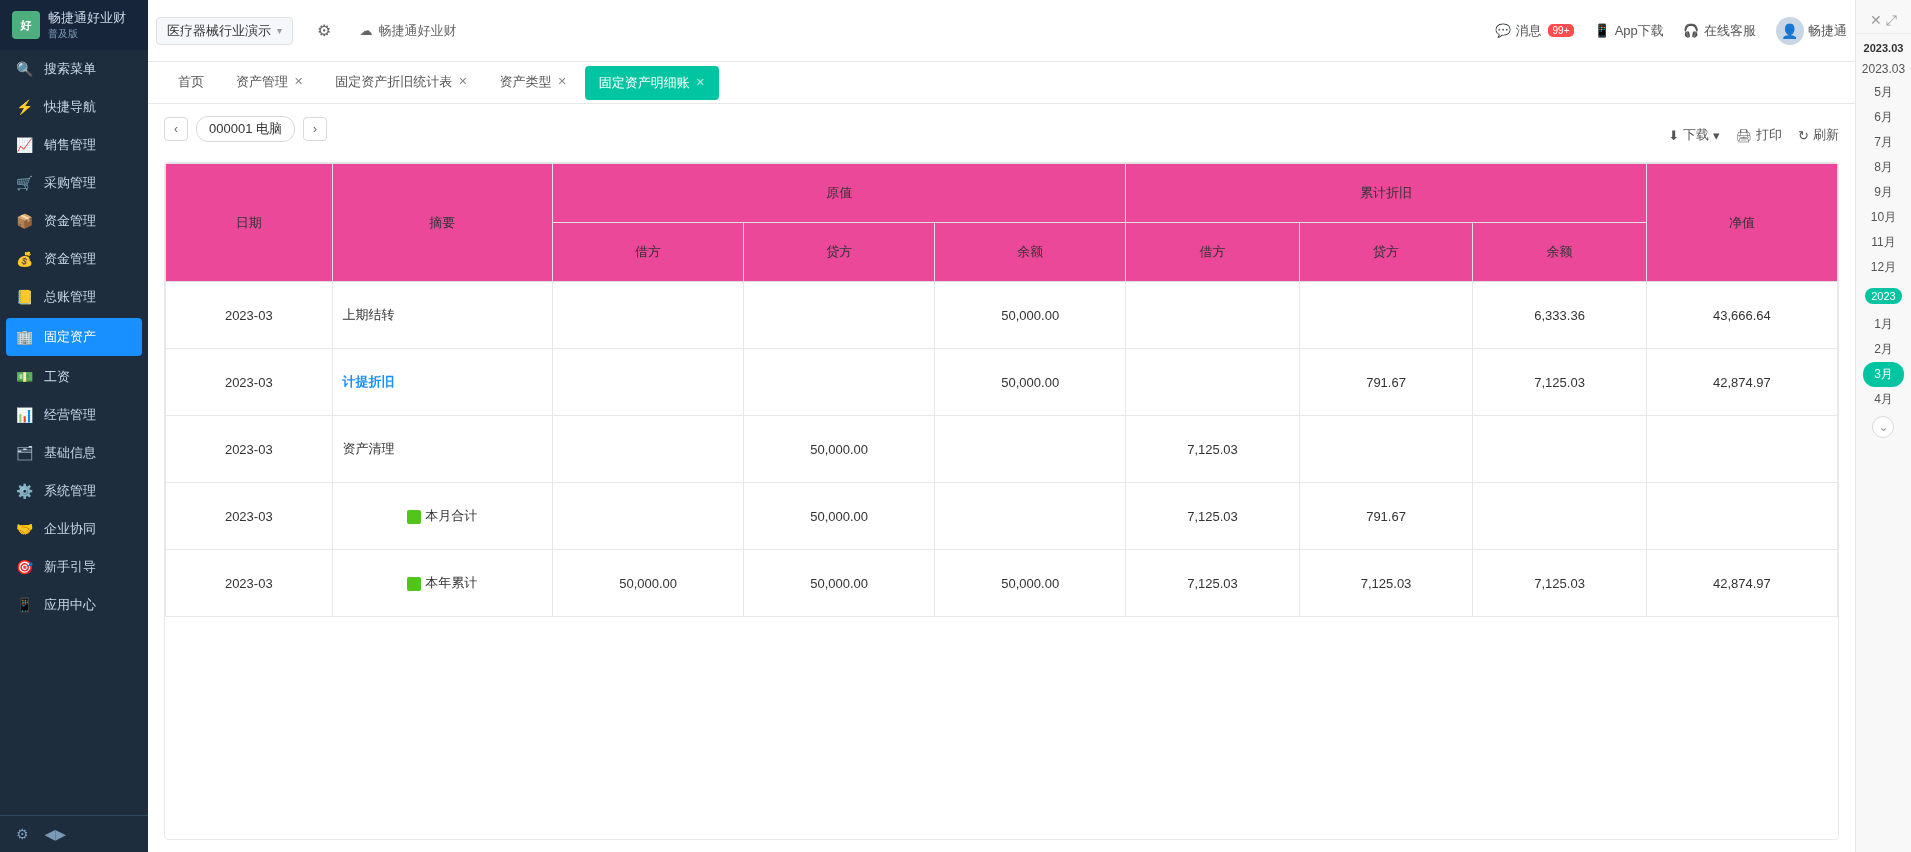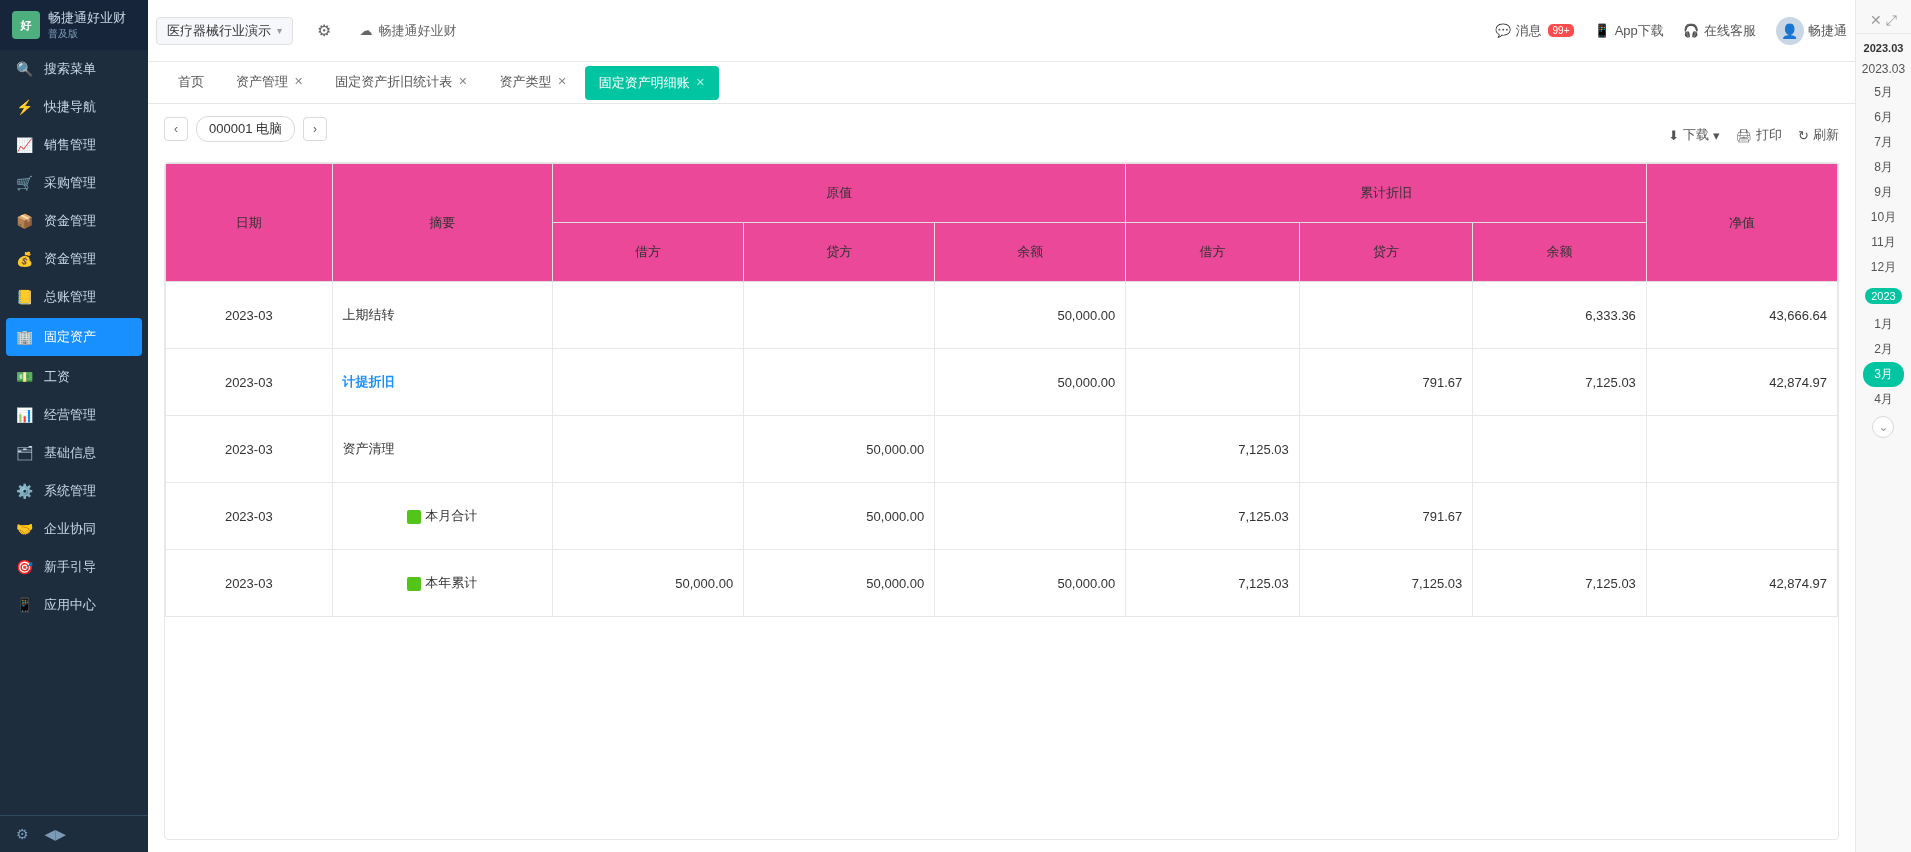--- a/index.html
+++ b/index.html
@@ -255,21 +255,21 @@
       font-weight: 500;
       color: #333;
       white-space: nowrap;
     }
     tbody tr td {
       border: 1px solid #e8e8e8;
       padding: 24px 10px;
       color: #333;
       white-space: nowrap;
     }
-    .td-right { text-align: right; }
+    .td-right { text-align: center; }
     .td-center { text-align: center; }
 
     .month-tag {
       display: inline-block;
       width: 14px;
       height: 14px;
       background: #52c41a;
       border-radius: 2px;
       margin-right: 4px;
       vertical-align: middle;

